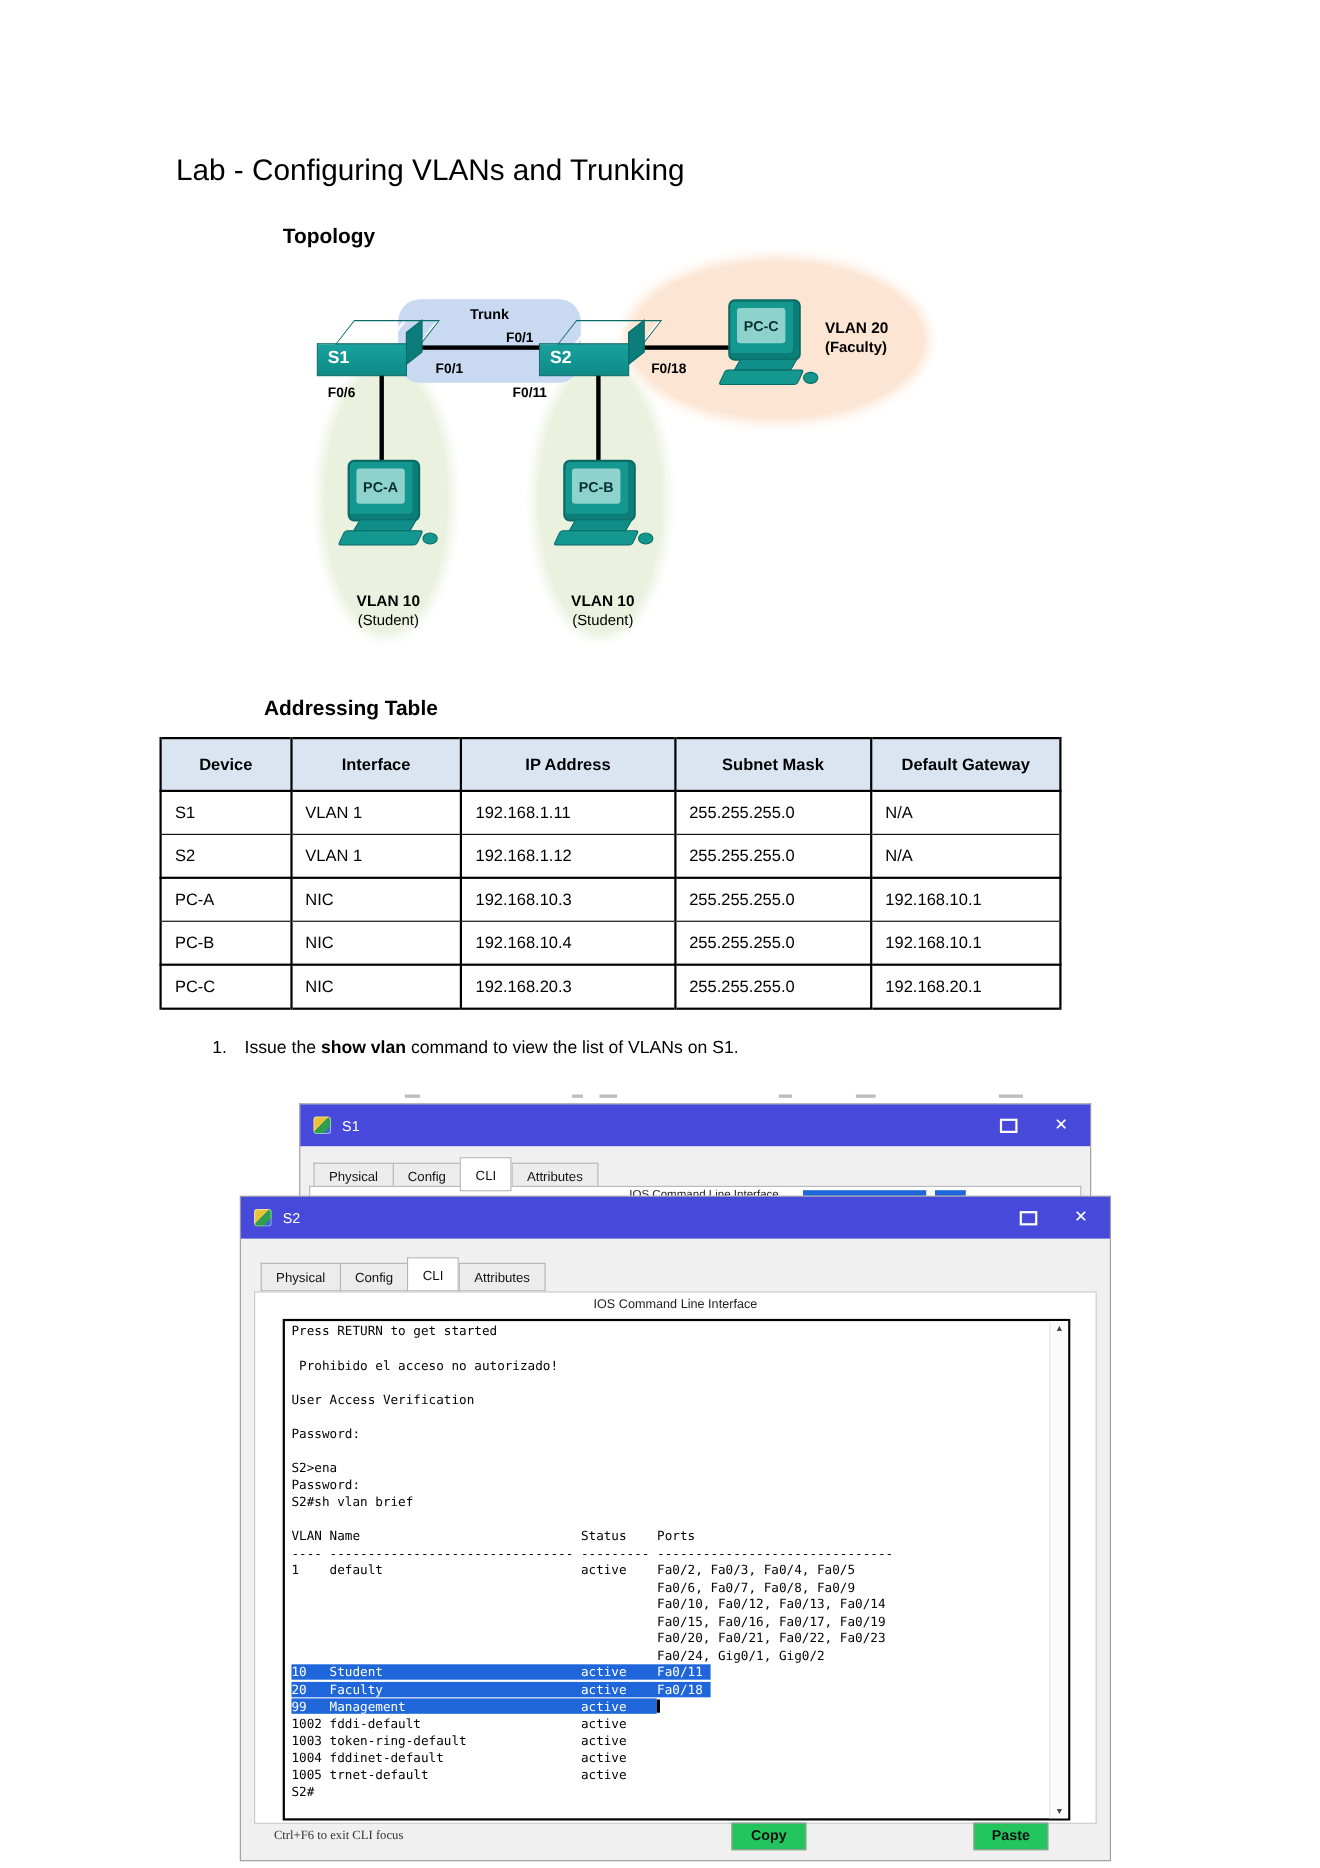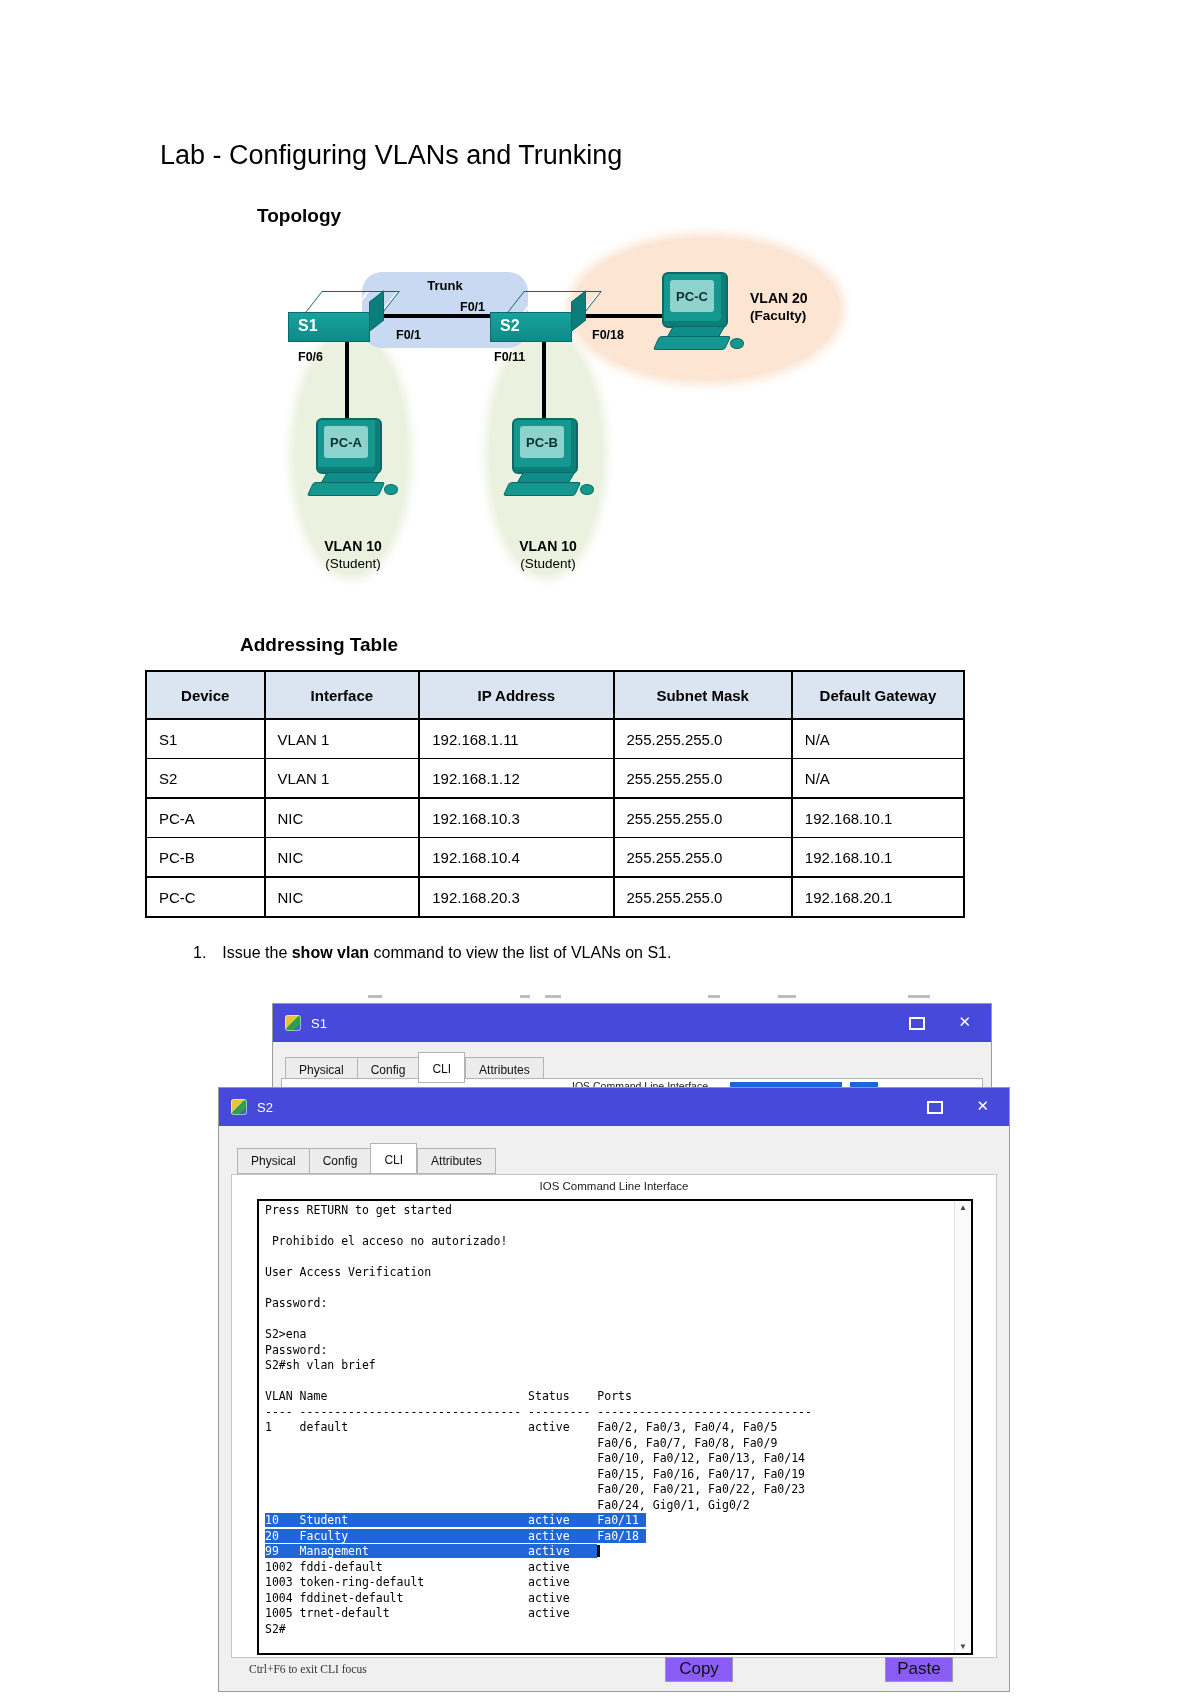--- a/index.html
+++ b/index.html
@@ -37,21 +37,21 @@
   .sw-side{position:absolute;left:81px;top:12px;width:13px;height:28px;background:#0c7d7a;
            border:1px solid #0a6b68;transform:skewY(-38deg);transform-origin:top left;}
   .sw-label{position:absolute;left:10px;top:27px;color:#fff;font-weight:bold;font-size:16px;}
   #switch-s1{left:288px;top:290px;}
   #switch-s2{left:490px;top:290px;}
 
   .port-label{position:absolute;font-size:12.5px;font-weight:bold;}
   #port-s1-trunk{left:396px;top:328px;}
   #port-s2-trunk{left:460px;top:300px;}
   #port-s1-pca{left:298px;top:350px;}
-  #port-s2-pcb{left:494px;top:350px;}
+  #port-s2-pcb{left:466px;top:350px;}
   #port-s2-pcc{left:592px;top:328px;}
 
   .pc{position:absolute;width:92px;height:92px;}
   .pc-mon{position:absolute;left:10px;top:0;width:62px;height:52px;background:#13978f;
           border:2px solid #0a6b66;border-radius:6px;box-shadow:inset -5px -5px 0 #0d7d78;}
   .pc-scr{position:absolute;left:6px;top:6px;width:44px;height:32px;background:var(--screen);
           border-radius:3px;display:flex;align-items:center;justify-content:center;
           font-weight:bold;font-size:13px;color:#07302e;}
   .pc-base{position:absolute;left:18px;top:54px;width:50px;height:9px;background:#0f8d88;
            border:1px solid #0a6b66;transform:skewX(-30deg);}
@@ -125,22 +125,22 @@
              white-space:pre;overflow:hidden;}
   .tline{height:15.5px;}
   .tline .hl{background:var(--selection);color:#fff;}
   .caret{display:inline-block;width:3px;height:12px;background:#000;vertical-align:-2px;}
   .scrollbar{position:absolute;top:0;right:0;bottom:0;width:16px;background:#fbfbfb;
              border-left:1px solid #e2e2e2;}
   .scroll-up{position:absolute;top:2px;left:0;right:0;text-align:center;font-size:8px;color:#444;}
   .scroll-down{position:absolute;bottom:2px;left:0;right:0;text-align:center;font-size:8px;color:#444;}
 
   .footer-hint{position:absolute;left:30px;top:575px;font-size:11.5px;color:#333;font-family:Liberation Serif, serif;}
-  .pt-btn{position:absolute;top:569px;width:66px;height:23px;background:#8b5cf6;border:1px solid #9c9c9c;
-          font-size:17px;text-align:center;line-height:21px;color:#111;}
+  .pt-btn{position:absolute;top:569px;width:66px;height:23px;background:#22c55e;border:1px solid #9c9c9c;
+          font-size:13px;text-align:center;line-height:21px;color:#111;font-weight:bold;}
   #copy-btn{left:446px;} #paste-btn{left:666px;}
 </style>
 </head>
 <body>
 
 <div class="page">
 
   <h1 class="doc-title">Lab - Configuring VLANs and Trunking</h1>
   <h2 class="sec-heading" id="topology-heading">Topology</h2>
 

